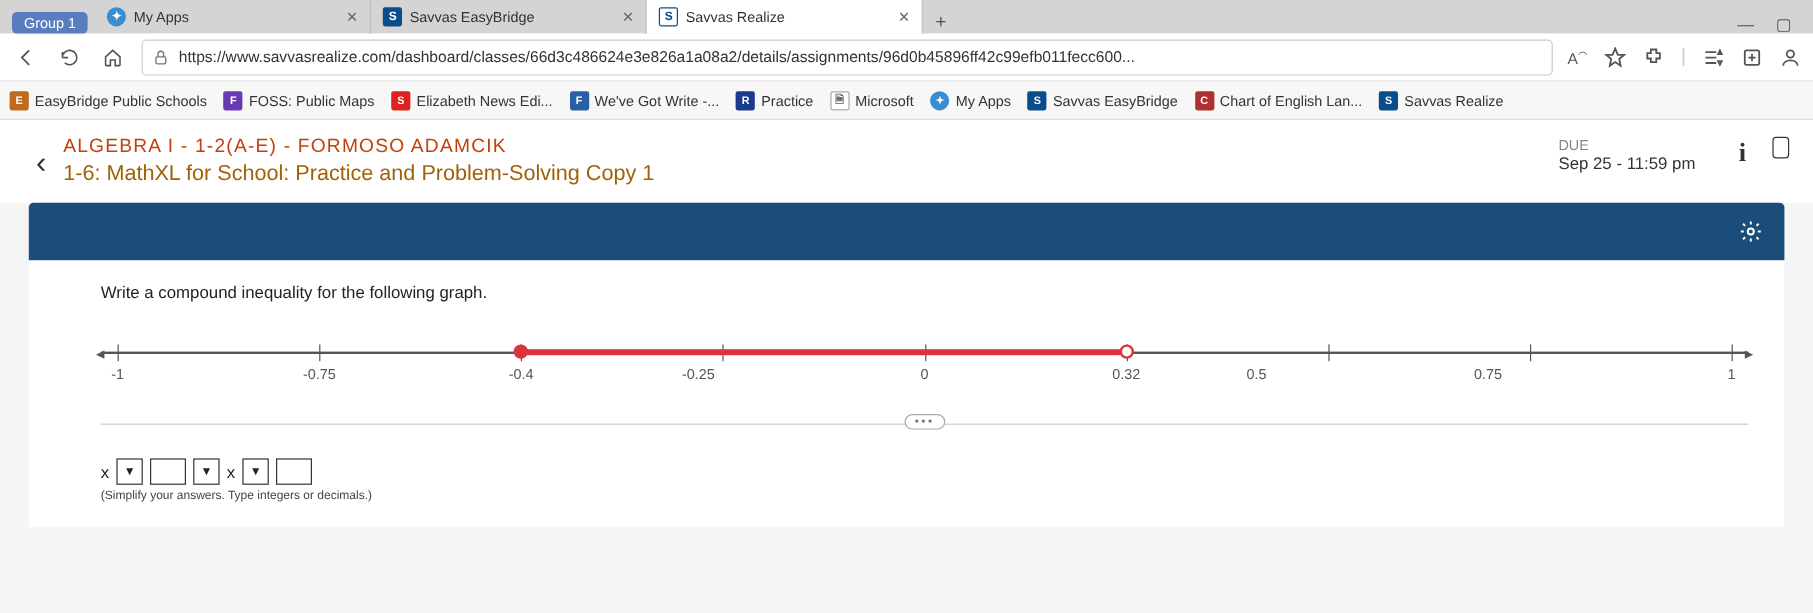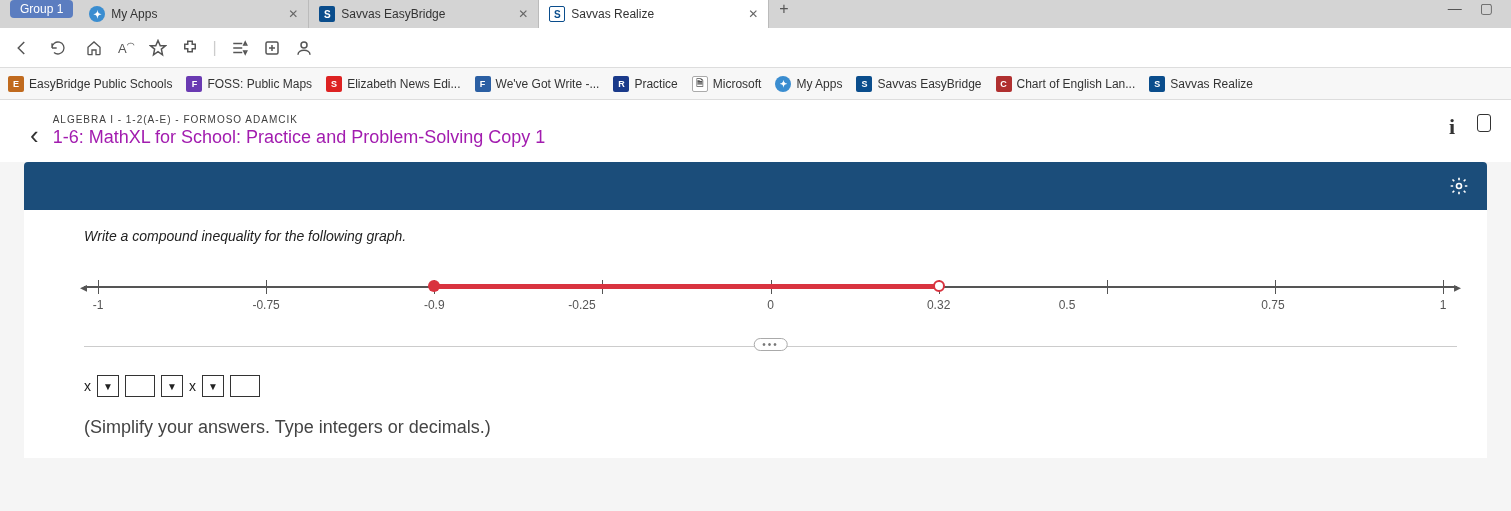--- a/index.html
+++ b/index.html
@@ -1,19 +1,19 @@
 <!DOCTYPE html>
 <html><head>
 <meta charset="utf-8">
 <style>
 * { margin: 0; padding: 0; box-sizing: border-box; font-family: "Segoe UI", Arial, sans-serif; }
 body { background: #f5f5f5; width: 1511px; height: 511px; overflow: hidden; }
 
 
-.tabbar { height: 28px; background: #d4d4d4; display: flex; align-items: flex-start; padding-left: 10px; }
+.tabbar { height: 28px; background: #d4d4d4; display: flex; align-items: flex-end; padding-left: 10px; }
 .tab-group-pill { background: #5b7dc0; color: #fff; padding: 2px 10px; border-radius: 4px; font-size: 12px; margin-right: 6px; }
 .tab { display: flex; align-items: center; height: 28px; padding: 0 10px; font-size: 12px; color: #333; gap: 6px; border-right: 1px solid #bbb; min-width: 230px; }
 .tab.active { background: #fff; }
 .tab .favicon { width: 16px; height: 16px; display: inline-flex; align-items: center; justify-content: center; font-size: 10px; font-weight: bold; color: #fff; background: #0a4d8c; border-radius: 2px; }
 .tab .favicon.myapps { background: #3a8dd0; border-radius: 50%; }
 .tab .close { margin-left: auto; color: #666; cursor: pointer; }
 .new-tab { padding: 0 10px; color: #555; cursor: pointer; font-size: 16px; }
 .win-controls { margin-left: auto; display: flex; gap: 18px; padding-right: 18px; color: #555; font-size: 14px; }
 
 .addressbar { height: 40px; background: #fff; display: flex; align-items: center; padding: 0 10px; gap: 12px; border-bottom: 1px solid #ddd; }
@@ -23,54 +23,54 @@
 .addr-icons { display: flex; gap: 14px; align-items: center; color: #555; }
 
 .bookmarks { height: 32px; background: #f7f7f7; display: flex; align-items: center; padding: 0 8px; gap: 14px; border-bottom: 1px solid #ddd; }
 .bm { display: flex; align-items: center; gap: 5px; font-size: 12px; color: #333; cursor: pointer; white-space: nowrap; }
 .bm-icon { width: 16px; height: 16px; display: inline-flex; align-items: center; justify-content: center; font-size: 9px; font-weight: bold; color: #fff; border-radius: 2px; }
 
 
 .page-header { background: #fff; padding: 14px 20px 14px 30px; display: flex; align-items: flex-start; gap: 14px; }
 .back-chevron { font-size: 26px; color: #333; cursor: pointer; line-height: 1; padding-top: 8px; }
 .header-titles { flex: 1; }
-.class-line { font-size: 10px; color: #404040; letter-spacing: 1px; }
-.assignment-line { font-size: 18px; color: #a21caf; margin-top: 2px; }
+.class-line { font-size: 16px; color: #c2410c; letter-spacing: 1px; }
+.assignment-line { font-size: 18px; color: #a16207; margin-top: 2px; }
 .due-block { text-align: left; margin-right: 14px; }
 .due-label { font-size: 12px; color: #888; }
 .due-value { font-size: 14px; color: #333; }
 .info-icon { font-family: Georgia, serif; font-size: 22px; font-weight: bold; color: #333; cursor: pointer; margin: 0 8px; }
 .page-count-icon { width: 14px; height: 18px; border: 1px solid #333; border-radius: 3px; display: inline-block; }
 
 .blue-band { background: #1b4d7a; height: 48px; margin: 0 24px; border-radius: 4px 4px 0 0; display: flex; align-items: center; justify-content: flex-end; padding: 0 18px; }
 .gear { color: #fff; cursor: pointer; }
 
 .problem-area { background: #fff; margin: 0 24px; padding: 18px 30px 20px 60px; }
-.prompt { font-size: 14px; color: #222; margin-bottom: 30px; font-style: italic; }
+.prompt { font-size: 14px; color: #222; margin-bottom: 30px; }
 
 
 .numline-wrap { position: relative; height: 56px; margin: 0 0 16px 0; }
 .nl-axis { position: absolute; left: 0; right: 0; top: 12px; height: 2px; background: #555; }
 .nl-arrow-l, .nl-arrow-r { position: absolute; top: 5px; font-size: 14px; color: #555; }
 .nl-arrow-l { left: -4px; }
 .nl-arrow-r { right: -4px; }
 .nl-tick { position: absolute; top: 6px; width: 1px; height: 14px; background: #555; }
 .nl-label { position: absolute; top: 24px; font-size: 12px; color: #555; transform: translateX(-50%); }
 .nl-seg { position: absolute; top: 10px; height: 5px; background: #d9333f; }
 .nl-dot { position: absolute; top: 6px; width: 12px; height: 12px; border-radius: 50%; transform: translateX(-50%); }
 .nl-dot.closed { background: #d9333f; }
 .nl-dot.open { background: #fff; border: 2px solid #d9333f; }
 
 .divider { height: 1px; background: #ccc; margin: 10px 0 0 0; position: relative; }
 .divider-handle { position: absolute; left: 50%; transform: translateX(-50%); top: -8px; background: #fff; border: 1px solid #aaa; border-radius: 10px; padding: 0 8px; font-size: 10px; color: #777; letter-spacing: 2px; cursor: pointer; }
 
 .answer-row { margin-top: 28px; display: flex; align-items: center; gap: 6px; font-size: 14px; color: #222; }
 .drop { width: 22px; height: 22px; border: 1px solid #333; display: inline-flex; align-items: center; justify-content: center; font-size: 10px; cursor: pointer; }
 .blank { width: 30px; height: 22px; border: 1px solid #333; display: inline-block; }
-.hint { font-size: 18px; color: #444; margin-top: 20px; }
+.hint { font-size: 10px; color: #444; margin-top: 4px; }
 
 svg { display: block; }
 </style>
 </head>
 <body>
 
 <div class="tabbar">
   <span class="tab-group-pill">Group 1</span>
 
   <div class="tab">
@@ -105,20 +105,27 @@
   <span class="addr-btn">
     <svg width="16" height="16" viewBox="0 0 24 24" fill="none" stroke="#555" stroke-width="2">
         <path d="M3 12a9 9 0 1 1 3 6.7M3 12V5m0 7h7"></path>
       </svg>
   </span>
   <span class="addr-btn">
     <svg width="16" height="16" viewBox="0 0 24 24" fill="none" stroke="#555" stroke-width="2">
         <path d="M3 11l9-8 9 8v10a1 1 0 0 1-1 1h-5v-7h-6v7H4a1 1 0 0 1-1-1z"></path>
       </svg>
   </span>
+  <div class="url-wrap">
+    <svg width="14" height="14" viewBox="0 0 24 24" fill="none" stroke="#777" stroke-width="2">
+        <rect x="5" y="11" width="14" height="10" rx="2"></rect>
+        <path d="M8 11V7a4 4 0 0 1 8 0v4"></path>
+      </svg>
+    <span class="url-text">https://www.savvasrealize.com/dashboard/classes/66d3c486624e3e826a1a08a2/details/assignments/96d0b45896ff42c99efb011fecc600...</span>
+  </div>
   <div class="addr-icons">
     <span style="font-size:13px">A⁀</span>
     <span>
       <svg width="18" height="18" viewBox="0 0 24 24" fill="none" stroke="#555" stroke-width="2">
           <path d="M12 2l3 7h7l-5.5 4.5L18 21l-6-4-6 4 1.5-7.5L2 9h7z"></path>
         </svg>
     </span>
     <span>
       <svg width="18" height="18" viewBox="0 0 24 24" fill="none" stroke="#555" stroke-width="2">
           <path d="M9 3h6v4h4v6h-4v4H9v-4H5V7h4z"></path>
@@ -186,20 +193,24 @@
       <span class="bm-icon" style="background:#0a4d8c">S</span>
       <span>Savvas Realize</span>
     </span>
 </div>
 
 <div class="page-header">
   <span class="back-chevron">‹</span>
   <div class="header-titles">
     <div class="class-line">ALGEBRA I - 1-2(A-E) - FORMOSO ADAMCIK</div>
     <div class="assignment-line">1-6: MathXL for School: Practice and Problem-Solving Copy 1</div>
+  </div>
+  <div class="due-block">
+    <div class="due-label">DUE</div>
+    <div class="due-value">Sep 25 - 11:59 pm</div>
   </div>
   <span class="info-icon">i</span>
   <span><span class="page-count-icon"></span></span>
 </div>
 
 <div class="blue-band">
   <span class="gear">
     <svg width="20" height="20" viewBox="0 0 24 24" fill="none" stroke="#fff" stroke-width="2">
         <circle cx="12" cy="12" r="3"></circle>
         <path d="M12 2v3M12 19v3M4.2 4.2l2.1 2.1M17.7 17.7l2.1 2.1M2 12h3M19 12h3M4.2 19.8l2.1-2.1M17.7 6.3l2.1-2.1"></path>
@@ -212,31 +223,31 @@
 
   <div class="numline-wrap" id="numline">
     <div class="nl-axis"></div>
     <span class="nl-arrow-l">◂</span>
     <span class="nl-arrow-r">▸</span>
   <div class="nl-tick" style="left: 14px;"></div>
       <div class="nl-label" style="left: 14px;">-1</div>
       <div class="nl-tick" style="left: 182.125px;"></div>
       <div class="nl-label" style="left: 182.125px;">-0.75</div>
       <div class="nl-tick" style="left: 350.25px;"></div>
-      <div class="nl-label" style="left: 350.25px;">-0.9</div>
+      <div class="nl-label" style="left: 350.25px;">-0.4</div>
       <div class="nl-tick" style="left: 518.375px;"></div>
       <div class="nl-label" style="left: 498px;">-0.25</div>
       <div class="nl-tick" style="left: 686.5px;"></div>
       <div class="nl-label" style="left: 686.5px;">0</div>
       <div class="nl-tick" style="left: 854.625px;"></div>
       <div class="nl-label" style="left: 854.625px;">0.32</div>
       <div class="nl-tick" style="left: 1022.75px;"></div>
-      <div class="nl-label" style="left: 983px;">0.5</div>
+      <div class="nl-label" style="left: 963px;">0.5</div>
       <div class="nl-tick" style="left: 1190.88px;"></div>
-      <div class="nl-label" style="left: 1189px;">0.75</div>
+      <div class="nl-label" style="left: 1156px;">0.75</div>
       <div class="nl-tick" style="left: 1359px;"></div>
       <div class="nl-label" style="left: 1359px;">1</div>
       <div class="nl-seg" style="left: 350.25px; width: 504.375px;"></div>
       <div class="nl-dot closed" style="left: 350.25px;"></div>
       <div class="nl-dot open" style="left: 854.625px;"></div>
     </div>
 
   <div class="divider">
     <span class="divider-handle">•••</span>
   </div>

